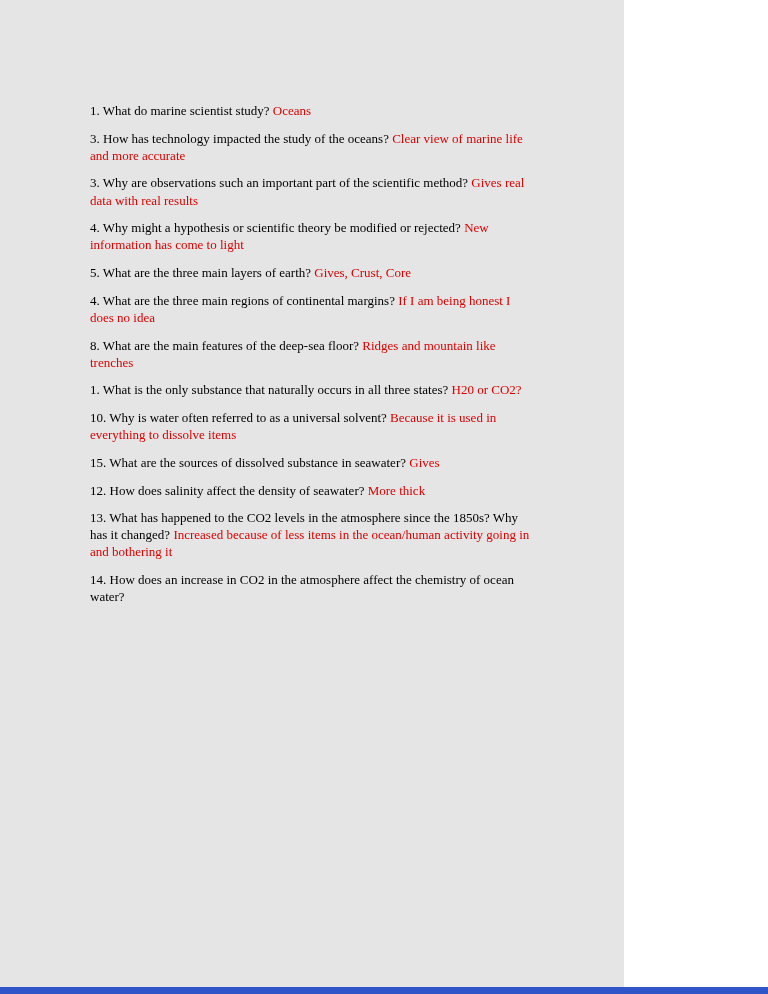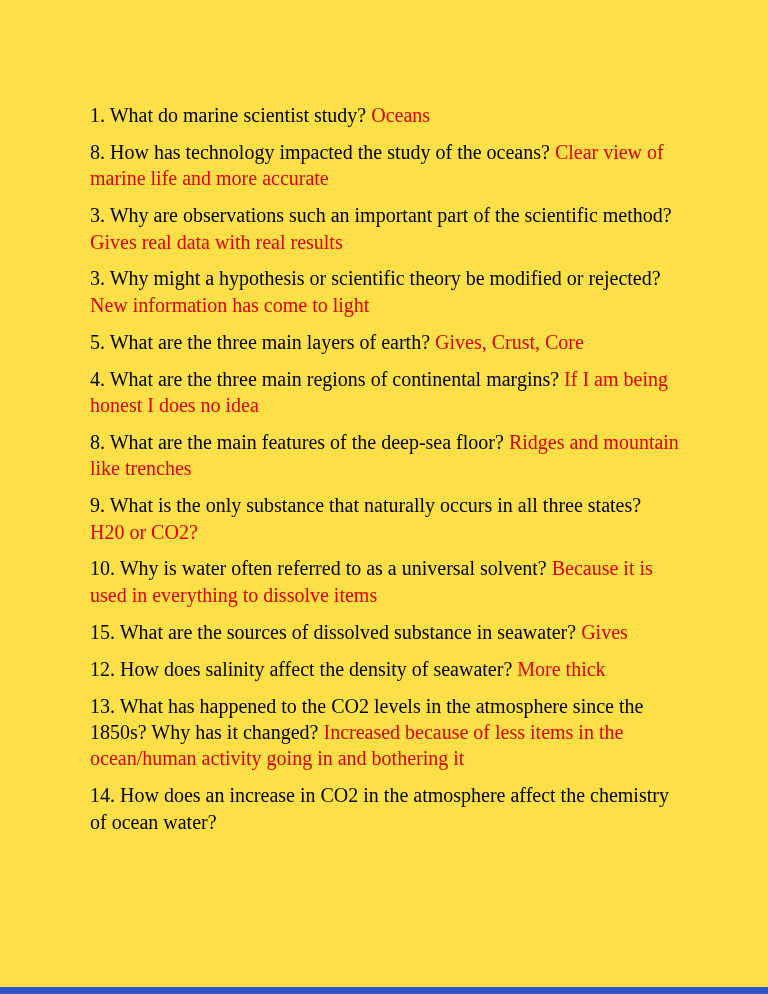--- a/index.html
+++ b/index.html
@@ -5,25 +5,25 @@
   html, body {
     margin: 0;
     padding: 0;
     background: #ffffff;
     width: 768px;
     height: 994px;
     overflow: hidden;
   }
   .page {
     position: relative;
-    width: 768px;
+    width: 624px;
     height: 994px;
-    background: #fde047;
+    background: #e5e5e5;
     font-family: "Liberation Serif", "DejaVu Serif", serif;
-    font-size: 20px;
+    font-size: 13px;
     line-height: 1.32;
     color: var(--q-color, #000000);
   }
   .doc-content {
     position: absolute;
     top: 102px;
     left: 90px;
     right: 88px;
   }
   .qa-item {
@@ -53,52 +53,52 @@
 
 <div class="page">
   <div class="doc-content">
 
     <p class="qa-item">
       <span class="question-text">1. What do marine scientist study?</span>
       <span class="answer-text">Oceans</span>
     </p>
 
     <p class="qa-item">
-      <span class="question-text">8. How has technology impacted the study of the oceans?</span>
+      <span class="question-text">3. How has technology impacted the study of the oceans?</span>
       <span class="answer-text">Clear view of marine life and more accurate</span>
     </p>
 
     <p class="qa-item">
       <span class="question-text">3. Why are observations such an important part of the scientific method?</span>
       <span class="answer-text">Gives real data with real results</span>
     </p>
 
     <p class="qa-item">
-      <span class="question-text">3. Why might a hypothesis or scientific theory be modified or rejected?</span>
+      <span class="question-text">4. Why might a hypothesis or scientific theory be modified or rejected?</span>
       <span class="answer-text">New information has come to light</span>
     </p>
 
     <p class="qa-item">
       <span class="question-text">5. What are the three main layers of earth?</span>
       <span class="answer-text">Gives, Crust, Core</span>
     </p>
 
 
     <p class="qa-item">
       <span class="question-text">4. What are the three main regions of continental margins?</span>
       <span class="answer-text">If I am being honest I does no idea</span>
     </p>
 
     <p class="qa-item">
       <span class="question-text">8. What are the main features of the deep-sea floor?</span>
       <span class="answer-text">Ridges and mountain like trenches</span>
     </p>
 
     <p class="qa-item">
-      <span class="question-text">9. What is the only substance that naturally occurs in all three states?</span>
+      <span class="question-text">1. What is the only substance that naturally occurs in all three states?</span>
       <span class="answer-text">H20 or CO2?</span>
     </p>
 
     <p class="qa-item">
       <span class="question-text">10. Why is water often referred to as a universal solvent?</span>
       <span class="answer-text">Because it is used in everything to dissolve items</span>
     </p>
 
     <p class="qa-item">
       <span class="question-text">15. What are the sources of dissolved substance in seawater?</span>

